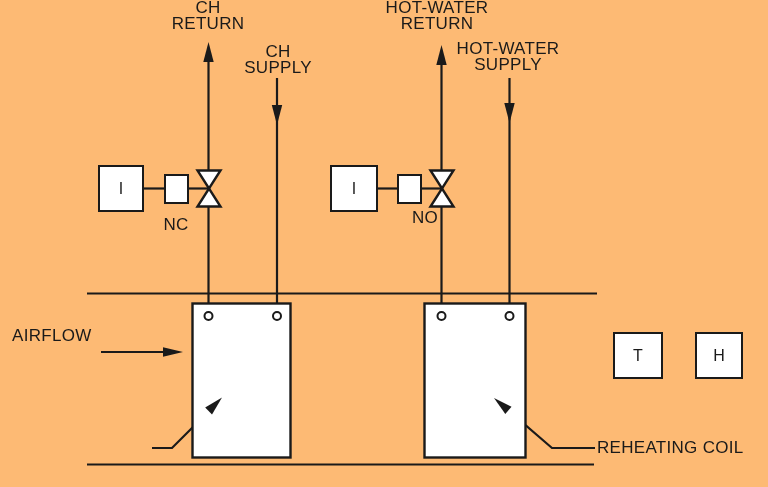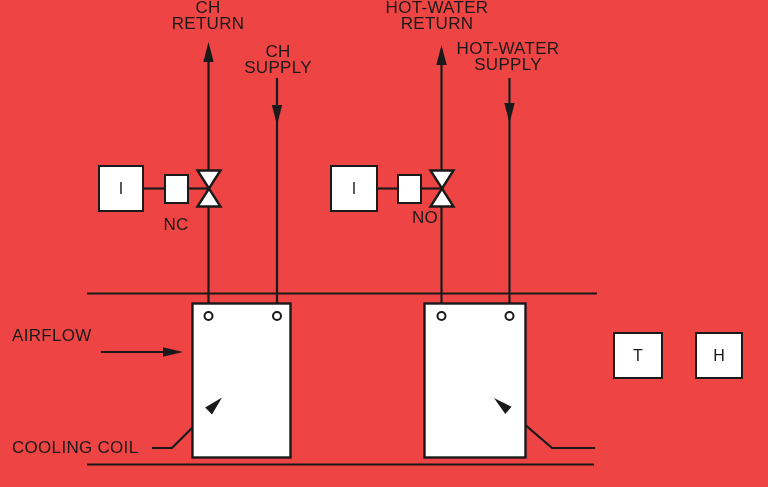--- a/index.html
+++ b/index.html
@@ -1,20 +1,20 @@
 <!DOCTYPE html>
 <html><head>
 <meta charset="utf-8">
 <style>
   html, body { margin: 0; padding: 0; background: #ffffff; }
   .stage {
     position: relative;
     width: 768px;
     height: 487px;
-    background: #ef4444;
+    background: #fdba74;
     font-family: "Liberation Sans", sans-serif;
     color: #1a1a1a;
     overflow: hidden;
   }
   .stage svg { position: absolute; left: 0; top: 0; }
   .lbl {
     position: absolute;
     font-size: 17px;
     line-height: 16px;
     letter-spacing: 0.3px;
@@ -117,20 +117,20 @@
 
   <div class="box" style="left:330px; top:165px; width:48px; height:47px;">I</div>
   <div class="box" style="left:397px; top:174px; width:25px; height:30px;"></div>
   <div class="lbl center" style="left:425px; top:210px;">
     <span>NO</span>
   </div>
 
   <div class="lbl" style="left:12px; top:328px;">
     <span>AIRFLOW</span>
   </div>
-  <div class="lbl" style="left:12px; top:440px;">
-    <span>COOLING COIL</span>
+  <div class="lbl" style="left:597px; top:440px;">
+    <span>REHEATING COIL</span>
   </div>
 
   <div class="box" style="left:613px; top:332px; width:50px; height:47px;">T</div>
   <div class="box" style="left:695px; top:332px; width:48px; height:47px;">H</div>
 
 </div>
 
 </body></html>

